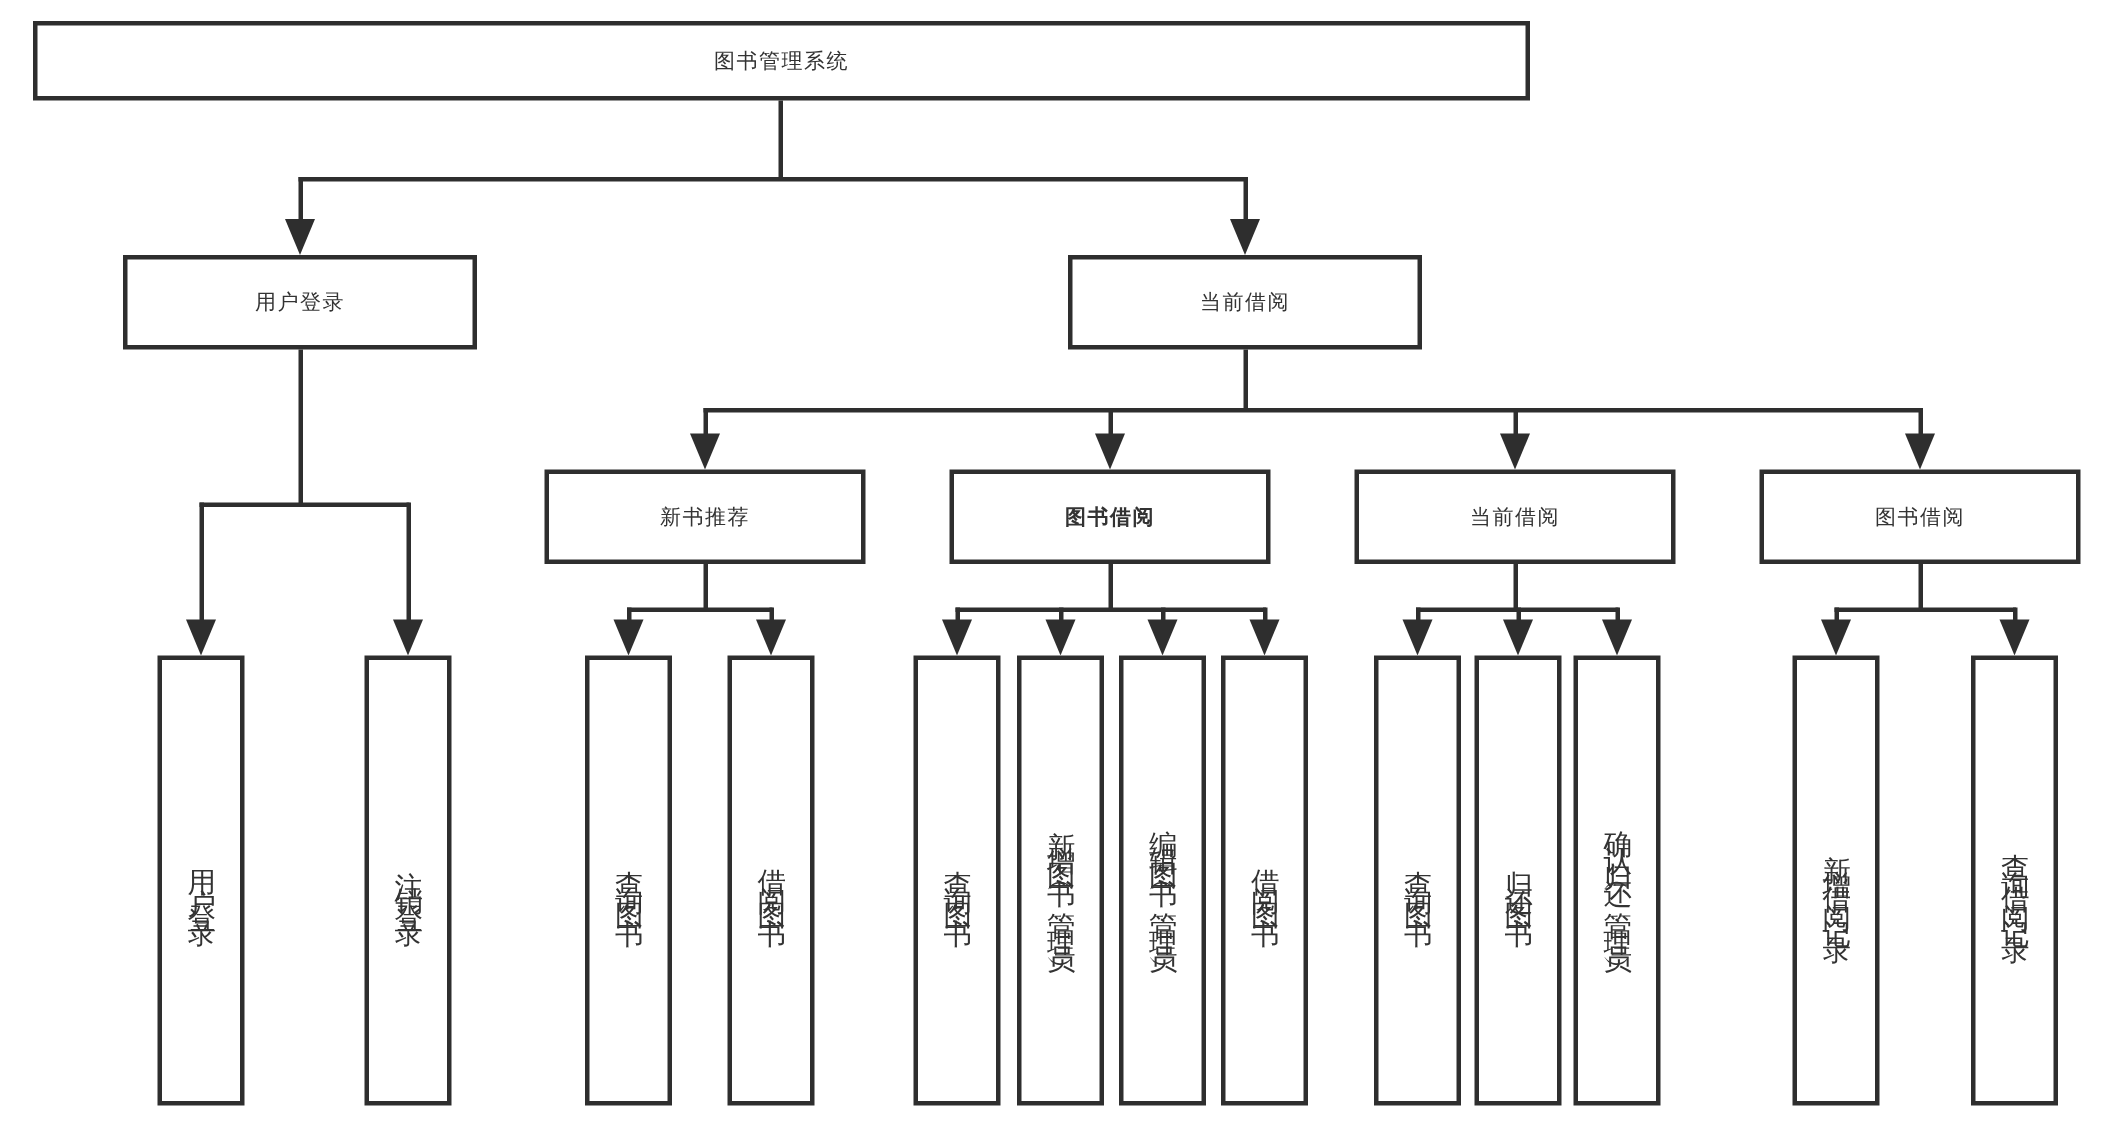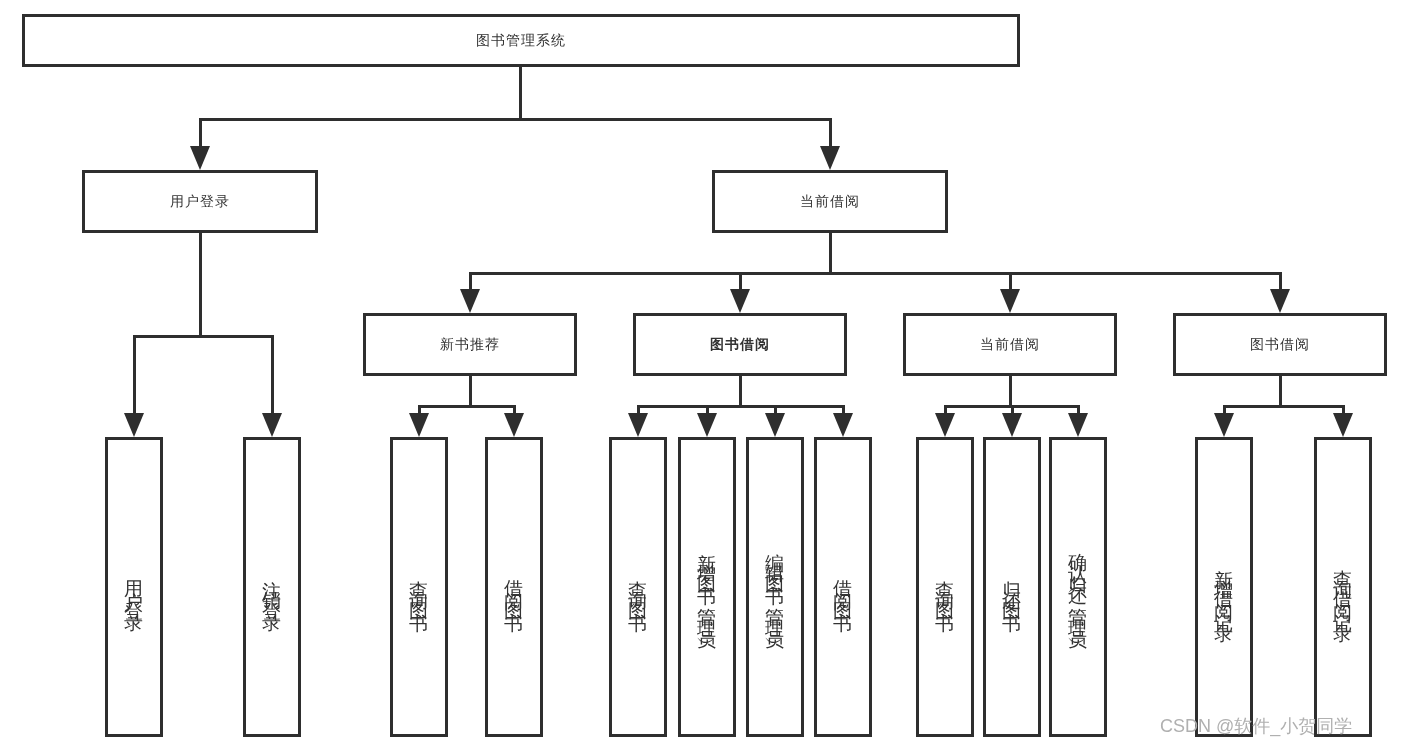--- a/index.html
+++ b/index.html
@@ -176,15 +176,14 @@
     <span class="vtext">确认归还（管理员）</span>
   </div>
 
   <div class="node" style="left:1195px;top:437px;width:58px;height:300px;">
     <span class="vtext">新增借阅记录</span>
   </div>
   <div class="node" style="left:1314px;top:437px;width:58px;height:300px;">
     <span class="vtext">查询借阅记录</span>
   </div>
 
-  <div class="watermark">CSDN @软件_小贺同学</div>
 
 </div>
 
 </body></html>

